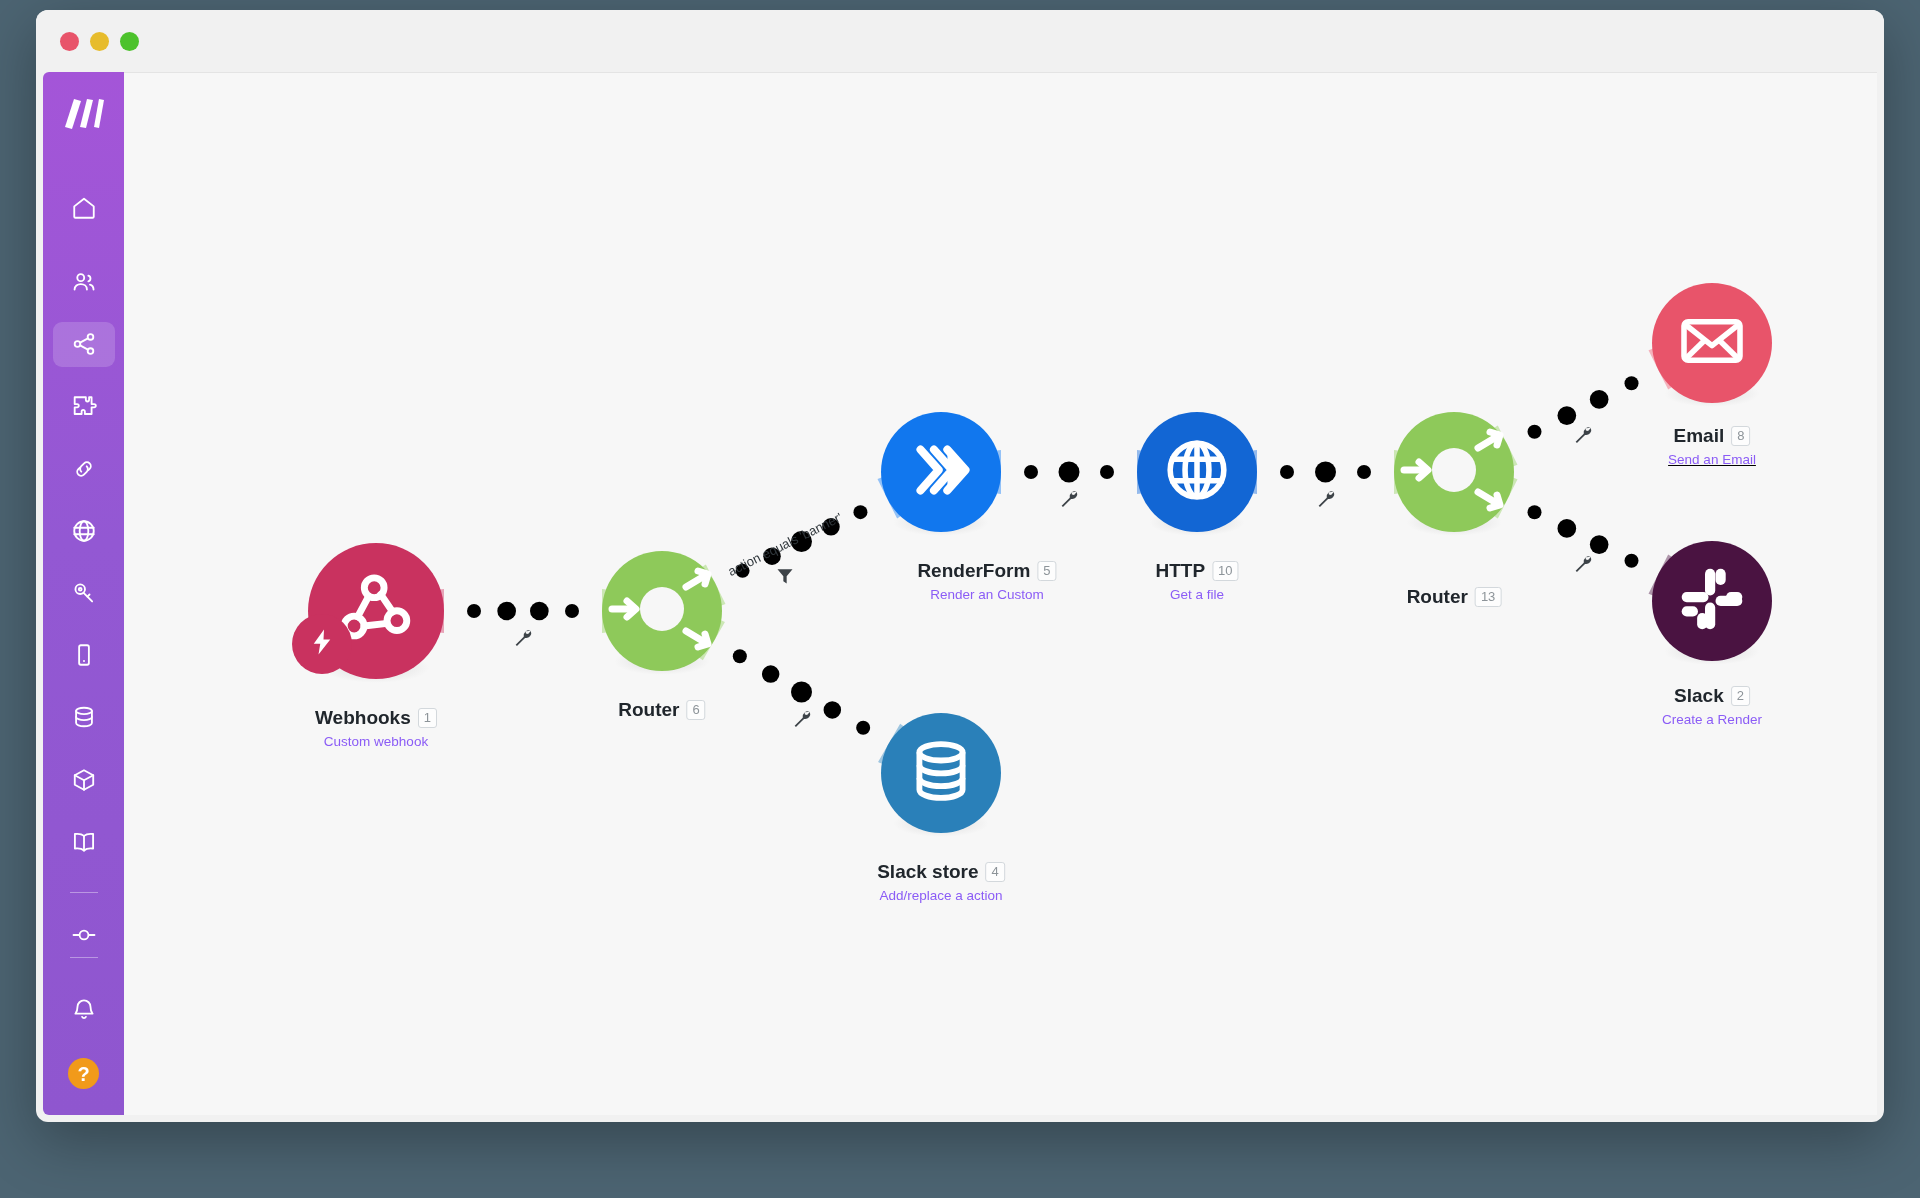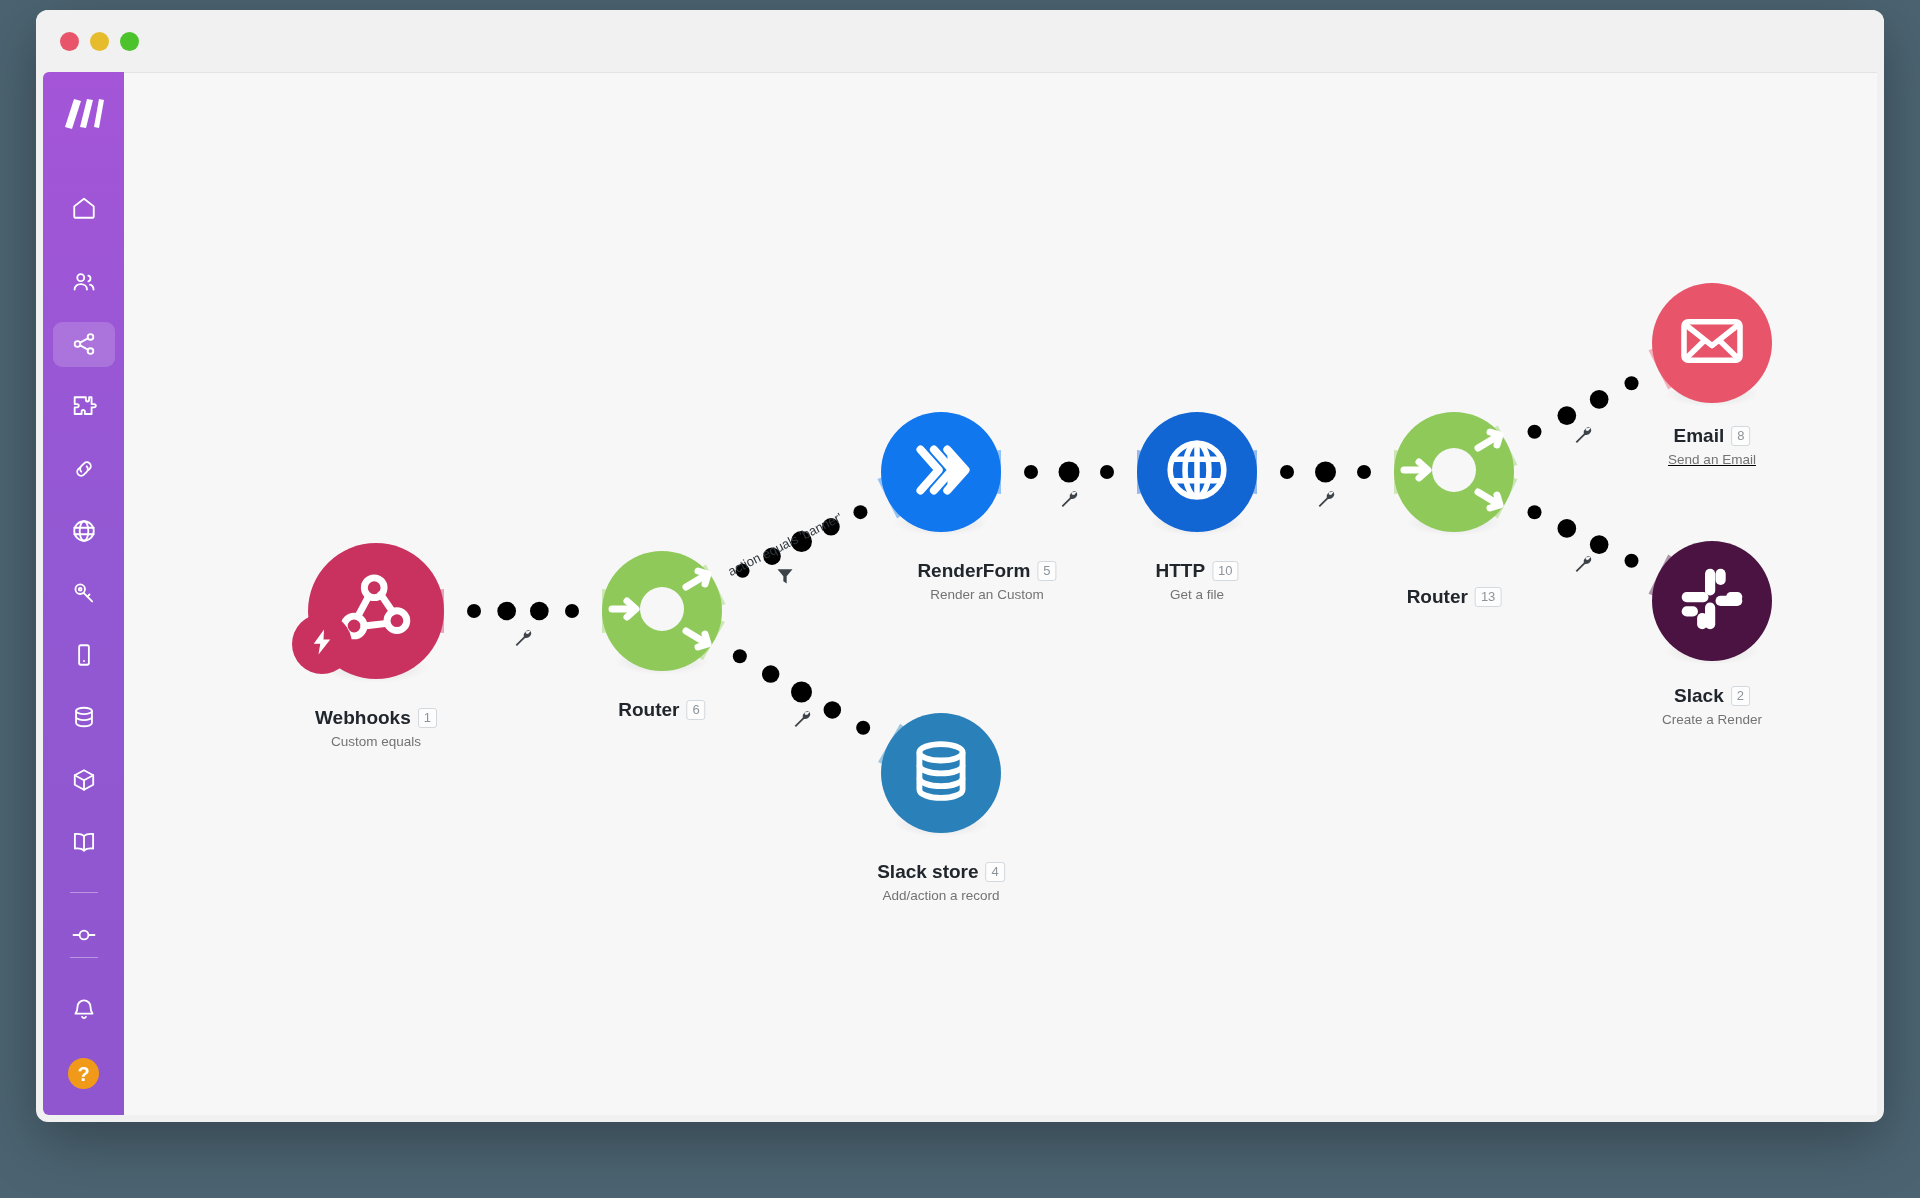--- a/index.html
+++ b/index.html
@@ -134,21 +134,21 @@
     color: #8d9499;
     border: 1px solid #d3d8dc;
     border-radius: 3px;
     padding: 0px 5px 1px 5px;
     margin-left: 7px;
     background: #fdfdfd;
     line-height: 17px;
   }
   .node-sub {
     font-size: 13.5px;
-    color: #737373;
+    color: #8b5cf6;
     margin-top: 5px;
   }
   .wrench {
     position: absolute;
     width: 22px; height: 22px;
     cursor: pointer;
   }
   .filter-icon {
     position: absolute;
     width: 20px; height: 20px;
@@ -419,21 +419,21 @@
         <path d="M13.3 7.4 L16.9 12.7"></path>
       </svg></span>
         </div>
         <div class="trigger-badge" style="left: 167.6px; top: 540.64px; width: 60px; height: 60px;">
           <span><svg width="30" height="30" viewBox="0 0 24 24" fill="#fff">
               <path d="M13.6 2 L5.4 13.4 h5.2 L9.2 22 L18.6 9.9 h-5.4 Z"></path>
             </svg></span>
         </div>
         <div class="labels" style="left: 252px; top: 634px;">
           <div><span class="node-title">Webhooks</span><span class="node-badge">1</span></div>
-          <div class="node-sub">Custom equals</div>
+          <div class="node-sub">Custom webhook</div>
         </div>
         <div class="bubble-shadow" style="left: 490px; top: 575.2px; width: 96px; height: 26.4px;"></div>
         <div class="bubble" style="left: 478px; top: 478px; width: 120px; height: 120px; background: rgb(142, 201, 90);">
           <span><svg width="120" height="120" viewBox="0 0 120 120" fill="none">
         <circle cx="60" cy="60" r="58" fill="none"></circle>
         <g stroke="#fff" stroke-width="7" stroke-linecap="round" stroke-linejoin="round" fill="none">
           <line x1="10" y1="60" x2="32" y2="60"></line>
           <polyline points="25,52 34,60 25,68"></polyline>
           <line x1="84" y1="38" x2="104" y2="26"></line>
           <polyline points="96,22 106,25 103,35"></polyline>
@@ -524,18 +524,18 @@
         <div class="bubble" style="left: 757px; top: 640px; width: 120px; height: 120px; background: rgb(42, 128, 185);">
           <span><svg width="70" height="70" viewBox="0 0 24 24" fill="none" stroke="#fff" stroke-width="2">
         <ellipse cx="12" cy="5.6" rx="7.4" ry="2.8"></ellipse>
         <path d="M4.6 5.6 v12.8 c0 1.55 3.3 2.8 7.4 2.8 s7.4 -1.25 7.4 -2.8 V5.6"></path>
         <path d="M4.6 10 c0 1.55 3.3 2.8 7.4 2.8 s7.4 -1.25 7.4 -2.8"></path>
         <path d="M4.6 14.4 c0 1.55 3.3 2.8 7.4 2.8 s7.4 -1.25 7.4 -2.8"></path>
       </svg></span>
         </div>
         <div class="labels" style="left: 817px; top: 788px;">
           <div><span class="node-title">Slack store</span><span class="node-badge">4</span></div>
-          <div class="node-sub">Add/action a record</div>
+          <div class="node-sub">Add/replace a action</div>
         </div>
       </div>
   </div>
 
 </div>
 
 </body></html>

